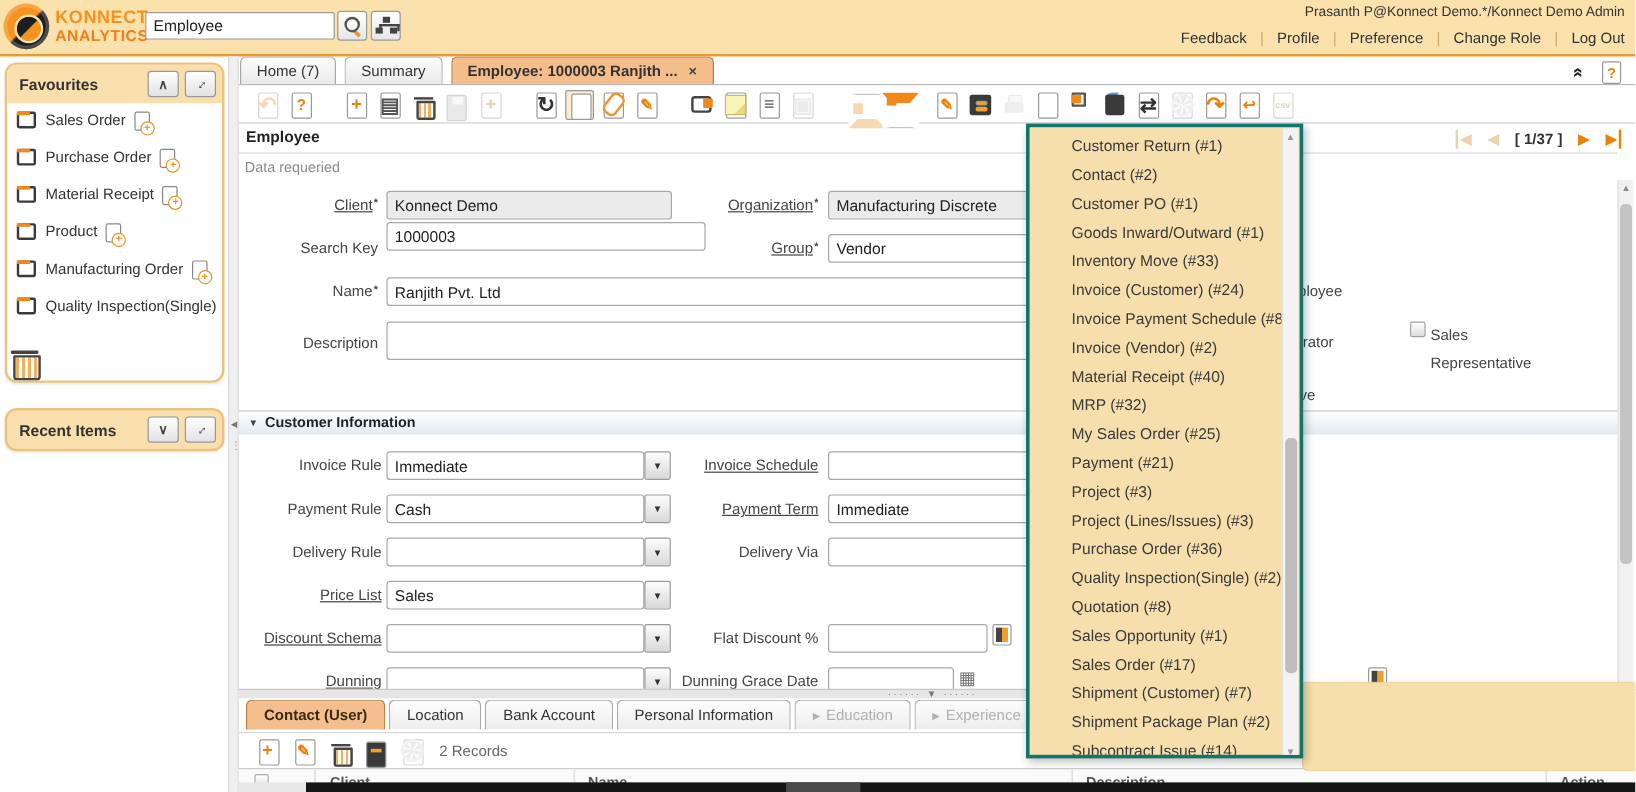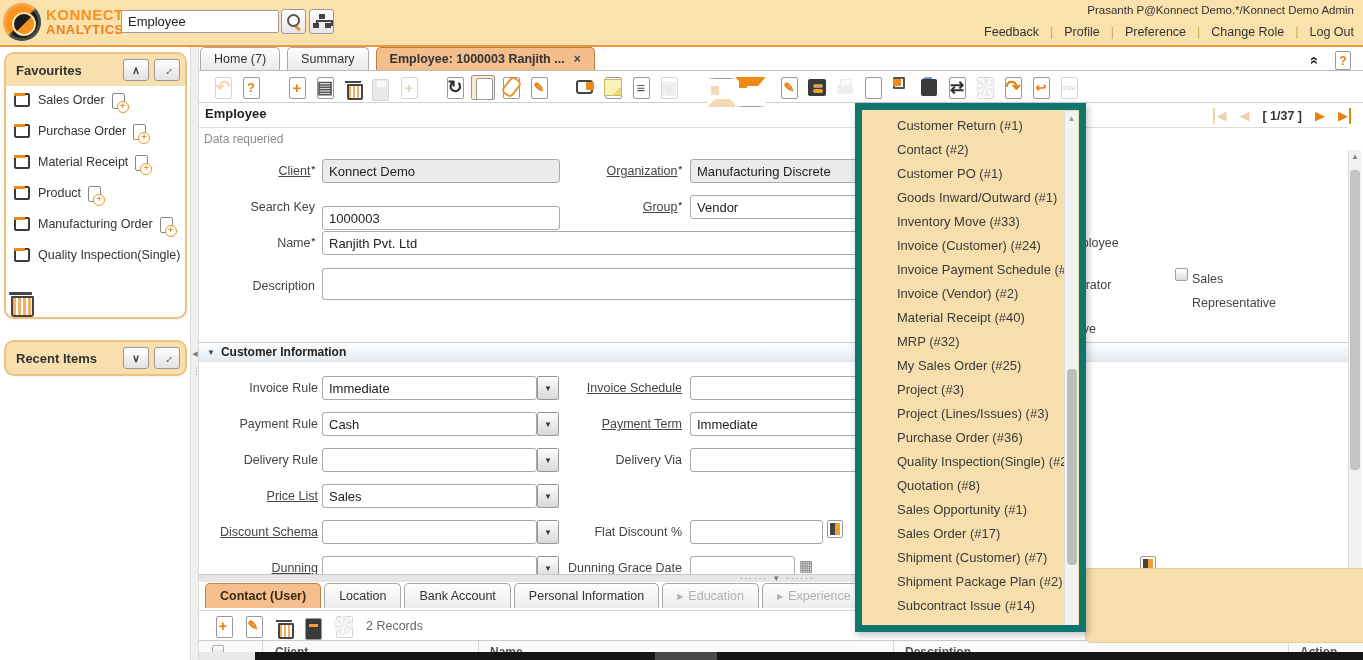--- a/index.html
+++ b/index.html
@@ -168,21 +168,21 @@
   .gh-cell{position:absolute;top:4px;font-weight:bold;font-size:12px;color:#555}
   .gh-chk{position:absolute;left:13px;top:4px;width:12px;height:12px;border:1px solid #AAA;border-radius:2px;background:linear-gradient(#FFF,#DDD)}
   .gh-sep{position:absolute;top:0;height:13px;border-left:1px solid #D8D8D8}
 
   
   .hscroll-pre{position:absolute;left:199px;top:652px;width:56px;height:8px;background:#E8E8E8}
   .hscroll{position:absolute;left:255px;top:652px;width:1108px;height:8px;background:#151515}
   .hscroll .thumb{position:absolute;left:400px;top:0;width:62px;height:8px;background:#4A4A4A}
 
   
-  .popup{position:absolute;left:855px;top:103px;width:231px;height:529px;background:#F7DFAD;border:7px solid #0f766e;
+  .popup{position:absolute;left:855px;top:103px;width:231px;height:529px;background:#F7DFAD;border:3px solid #0f766e;
     box-shadow:2px 3px 7px rgba(0,0,0,.25);z-index:50;overflow:hidden}
   .popup-list{position:absolute;left:0;top:4px;right:16px}
   .popup-item{height:24px;line-height:24px;padding-left:35px;font-size:13px;color:#3A3A3A;white-space:nowrap;cursor:pointer}
   .pscroll{position:absolute;right:1px;top:1px;width:14px;height:527px;background:#F3F3F3;border-left:1px solid #DDD}
   .pscroll .arr{position:absolute;left:0;width:13px;text-align:center;font-size:8px;color:#999}
   .pscroll .thumb{position:absolute;left:1.5px;top:258px;width:10px;height:196px;background:#BDBDBD;border-radius:4px}
   .flyout{position:absolute;left:1085px;top:568px;width:278px;height:75px;background:#F7DFAD;border:1px solid #E8CD96;border-right:none;
     border-radius:0 0 0 6px;z-index:49}
 </style>
 </head>
@@ -339,21 +339,21 @@
   <div class="ftitle">Employee</div>
   <div class="frule"></div>
   <div class="fstatus">Data requeried</div>
 
   <div class="flabel" style="left:205px;top:164px;width:110px"><span class="lnk">Client</span><span class="req">*</span></div>
   <input class="finput ro" style="left: 322px; top: 159px; width: 238px;" readonly="" value="Konnect Demo">
   <div class="flabel" style="left:560px;top:164px;width:122px"><span class="lnk">Organization</span><span class="req">*</span></div>
   <input class="finput ro" style="left: 690px; top: 159px; width: 238px;" readonly="" value="Manufacturing Discrete">
 
   <div class="flabel" style="left:205px;top:200px;width:110px"><span>Search Key</span></div>
-  <input class="finput" style="left: 322px; top: 206px; width: 238px;" value="1000003">
+  <input class="finput" style="left: 322px; top: 185px; width: 266px;" value="1000003">
   <div class="flabel" style="left:560px;top:200px;width:122px"><span class="lnk">Group</span><span class="req">*</span></div>
   <input class="finput" style="left: 690px; top: 195px; width: 238px;" value="Vendor">
 
   <div class="flabel" style="left:205px;top:236px;width:110px"><span>Name</span><span class="req">*</span></div>
   <input class="finput" style="left: 322px; top: 231px; width: 560px;" value="Ranjith Pvt. Ltd">
 
   <div class="flabel" style="left:205px;top:279px;width:110px"><span>Description</span></div>
   <input class="finput" style="left: 322px; top: 268px; width: 560px; height: 32px;" value="">
 
   <div class="fragment" style="left:1063px;top:236px">Employee</div>
@@ -490,20 +490,21 @@
         <div class="popup-item">Contact (#2)</div>
         <div class="popup-item">Customer PO (#1)</div>
         <div class="popup-item">Goods Inward/Outward (#1)</div>
         <div class="popup-item">Inventory Move (#33)</div>
         <div class="popup-item">Invoice (Customer) (#24)</div>
         <div class="popup-item">Invoice Payment Schedule (#8)</div>
         <div class="popup-item">Invoice (Vendor) (#2)</div>
         <div class="popup-item">Material Receipt (#40)</div>
         <div class="popup-item">MRP (#32)</div>
         <div class="popup-item">My Sales Order (#25)</div>
+        <div class="popup-item">Payment (#21)</div>
         <div class="popup-item">Project (#3)</div>
         <div class="popup-item">Project (Lines/Issues) (#3)</div>
         <div class="popup-item">Purchase Order (#36)</div>
         <div class="popup-item">Quality Inspection(Single) (#2)</div>
         <div class="popup-item">Quotation (#8)</div>
         <div class="popup-item">Sales Opportunity (#1)</div>
         <div class="popup-item">Sales Order (#17)</div>
         <div class="popup-item">Shipment (Customer) (#7)</div>
         <div class="popup-item">Shipment Package Plan (#2)</div>
         <div class="popup-item">Subcontract Issue (#14)</div>

